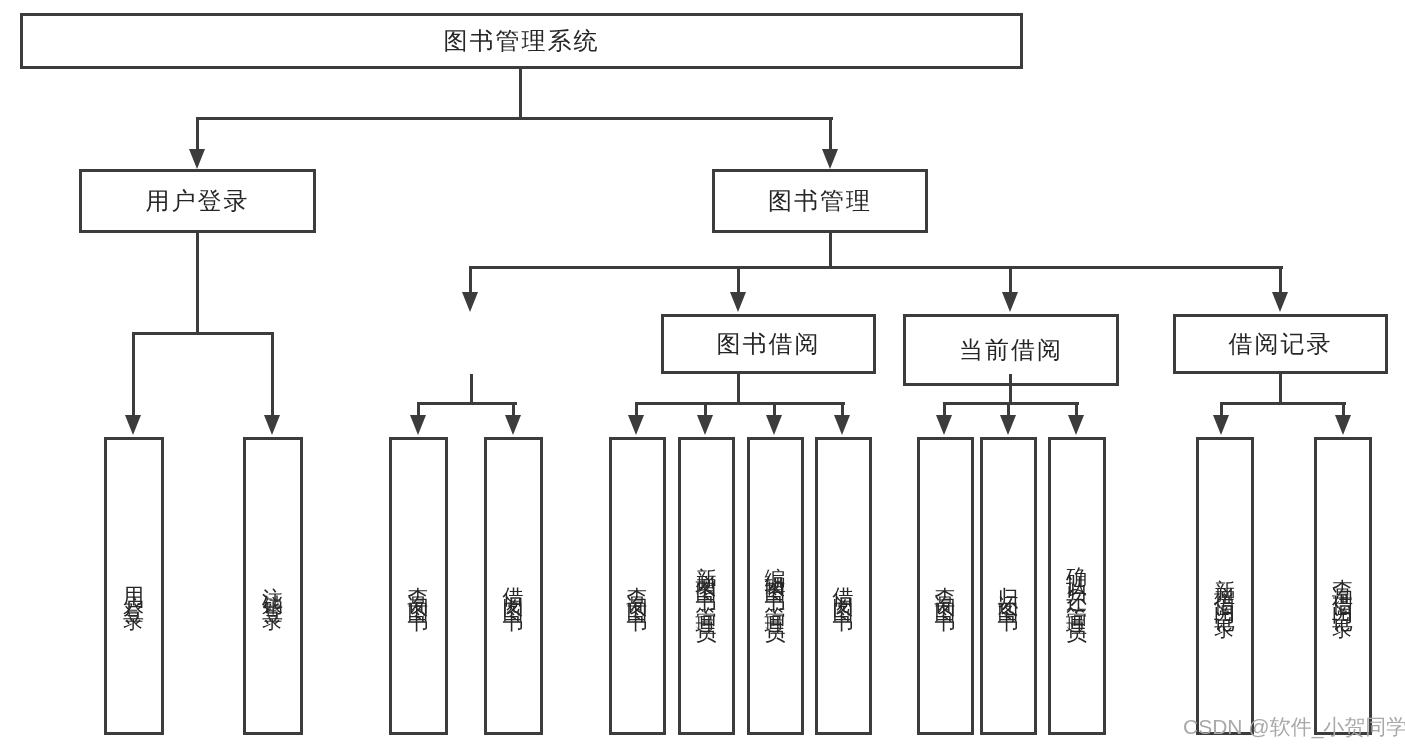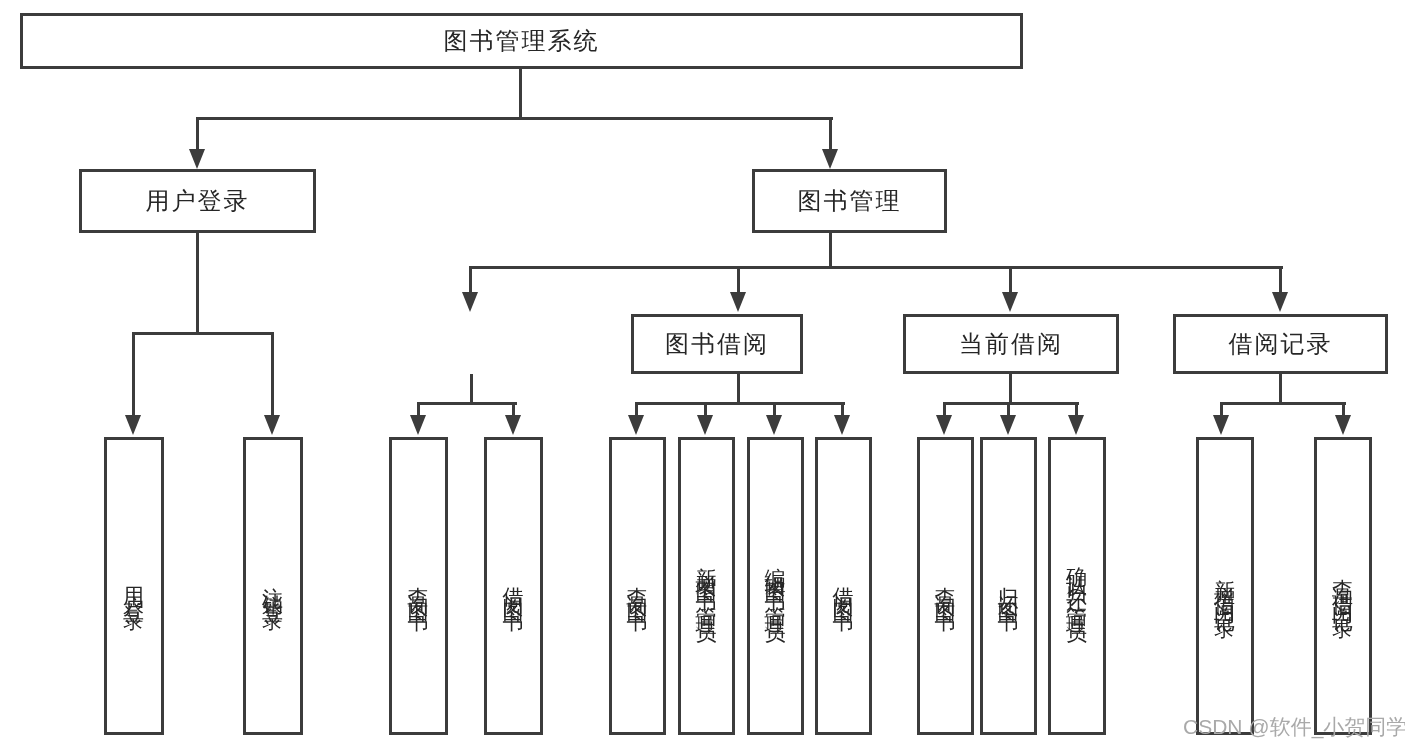--- a/index.html
+++ b/index.html
@@ -63,21 +63,21 @@
   <div class="vline" style="left:519px;top:69px;height:50px"></div>
   <div class="hline" style="left:196px;top:117px;width:637px"></div>
   <div class="vline" style="left:196px;top:117px;height:34px"></div>
   <div class="arrow" style="left:189px;top:149px"></div>
   <div class="vline" style="left:829px;top:117px;height:34px"></div>
   <div class="arrow" style="left:822px;top:149px"></div>
 
   <div class="box" style="left:79px;top:169px;width:237px;height:64px">
     <span class="hlabel">用户登录</span>
   </div>
-  <div class="box" style="left:752px;top:169px;width:195px;height:64px">
+  <div class="box" style="left:712px;top:169px;width:216px;height:64px">
     <span class="hlabel">图书管理</span>
   </div>
 
   <div class="vline" style="left:196px;top:233px;height:102px"></div>
   <div class="hline" style="left:132px;top:332px;width:142px"></div>
   <div class="vline" style="left:132px;top:332px;height:85px"></div>
   <div class="arrow" style="left:125px;top:415px"></div>
   <div class="vline" style="left:271px;top:332px;height:85px"></div>
   <div class="arrow" style="left:264px;top:415px"></div>
 
@@ -85,24 +85,24 @@
   <div class="hline" style="left:469px;top:266px;width:814px"></div>
   <div class="vline" style="left:469px;top:266px;height:28px"></div>
   <div class="arrow" style="left:462px;top:292px"></div>
   <div class="vline" style="left:737px;top:266px;height:28px"></div>
   <div class="arrow" style="left:730px;top:292px"></div>
   <div class="vline" style="left:1009px;top:266px;height:28px"></div>
   <div class="arrow" style="left:1002px;top:292px"></div>
   <div class="vline" style="left:1279px;top:266px;height:28px"></div>
   <div class="arrow" style="left:1272px;top:292px"></div>
 
-  <div class="box" style="left:631px;top:314px;width:172px;height:60px">
+  <div class="box" style="left:661px;top:314px;width:215px;height:60px">
     <span class="hlabel">图书借阅</span>
   </div>
-  <div class="box" style="left:903px;top:314px;width:216px;height:60px">
+  <div class="box" style="left:903px;top:314px;width:216px;height:72px">
     <span class="hlabel">当前借阅</span>
   </div>
   <div class="box" style="left:1173px;top:314px;width:215px;height:60px">
     <span class="hlabel">借阅记录</span>
   </div>
 
   <div class="vline" style="left:470px;top:374px;height:31px"></div>
   <div class="hline" style="left:417px;top:402px;width:100px"></div>
   <div class="vline" style="left:417px;top:402px;height:15px"></div>
   <div class="arrow" style="left:410px;top:415px"></div>

